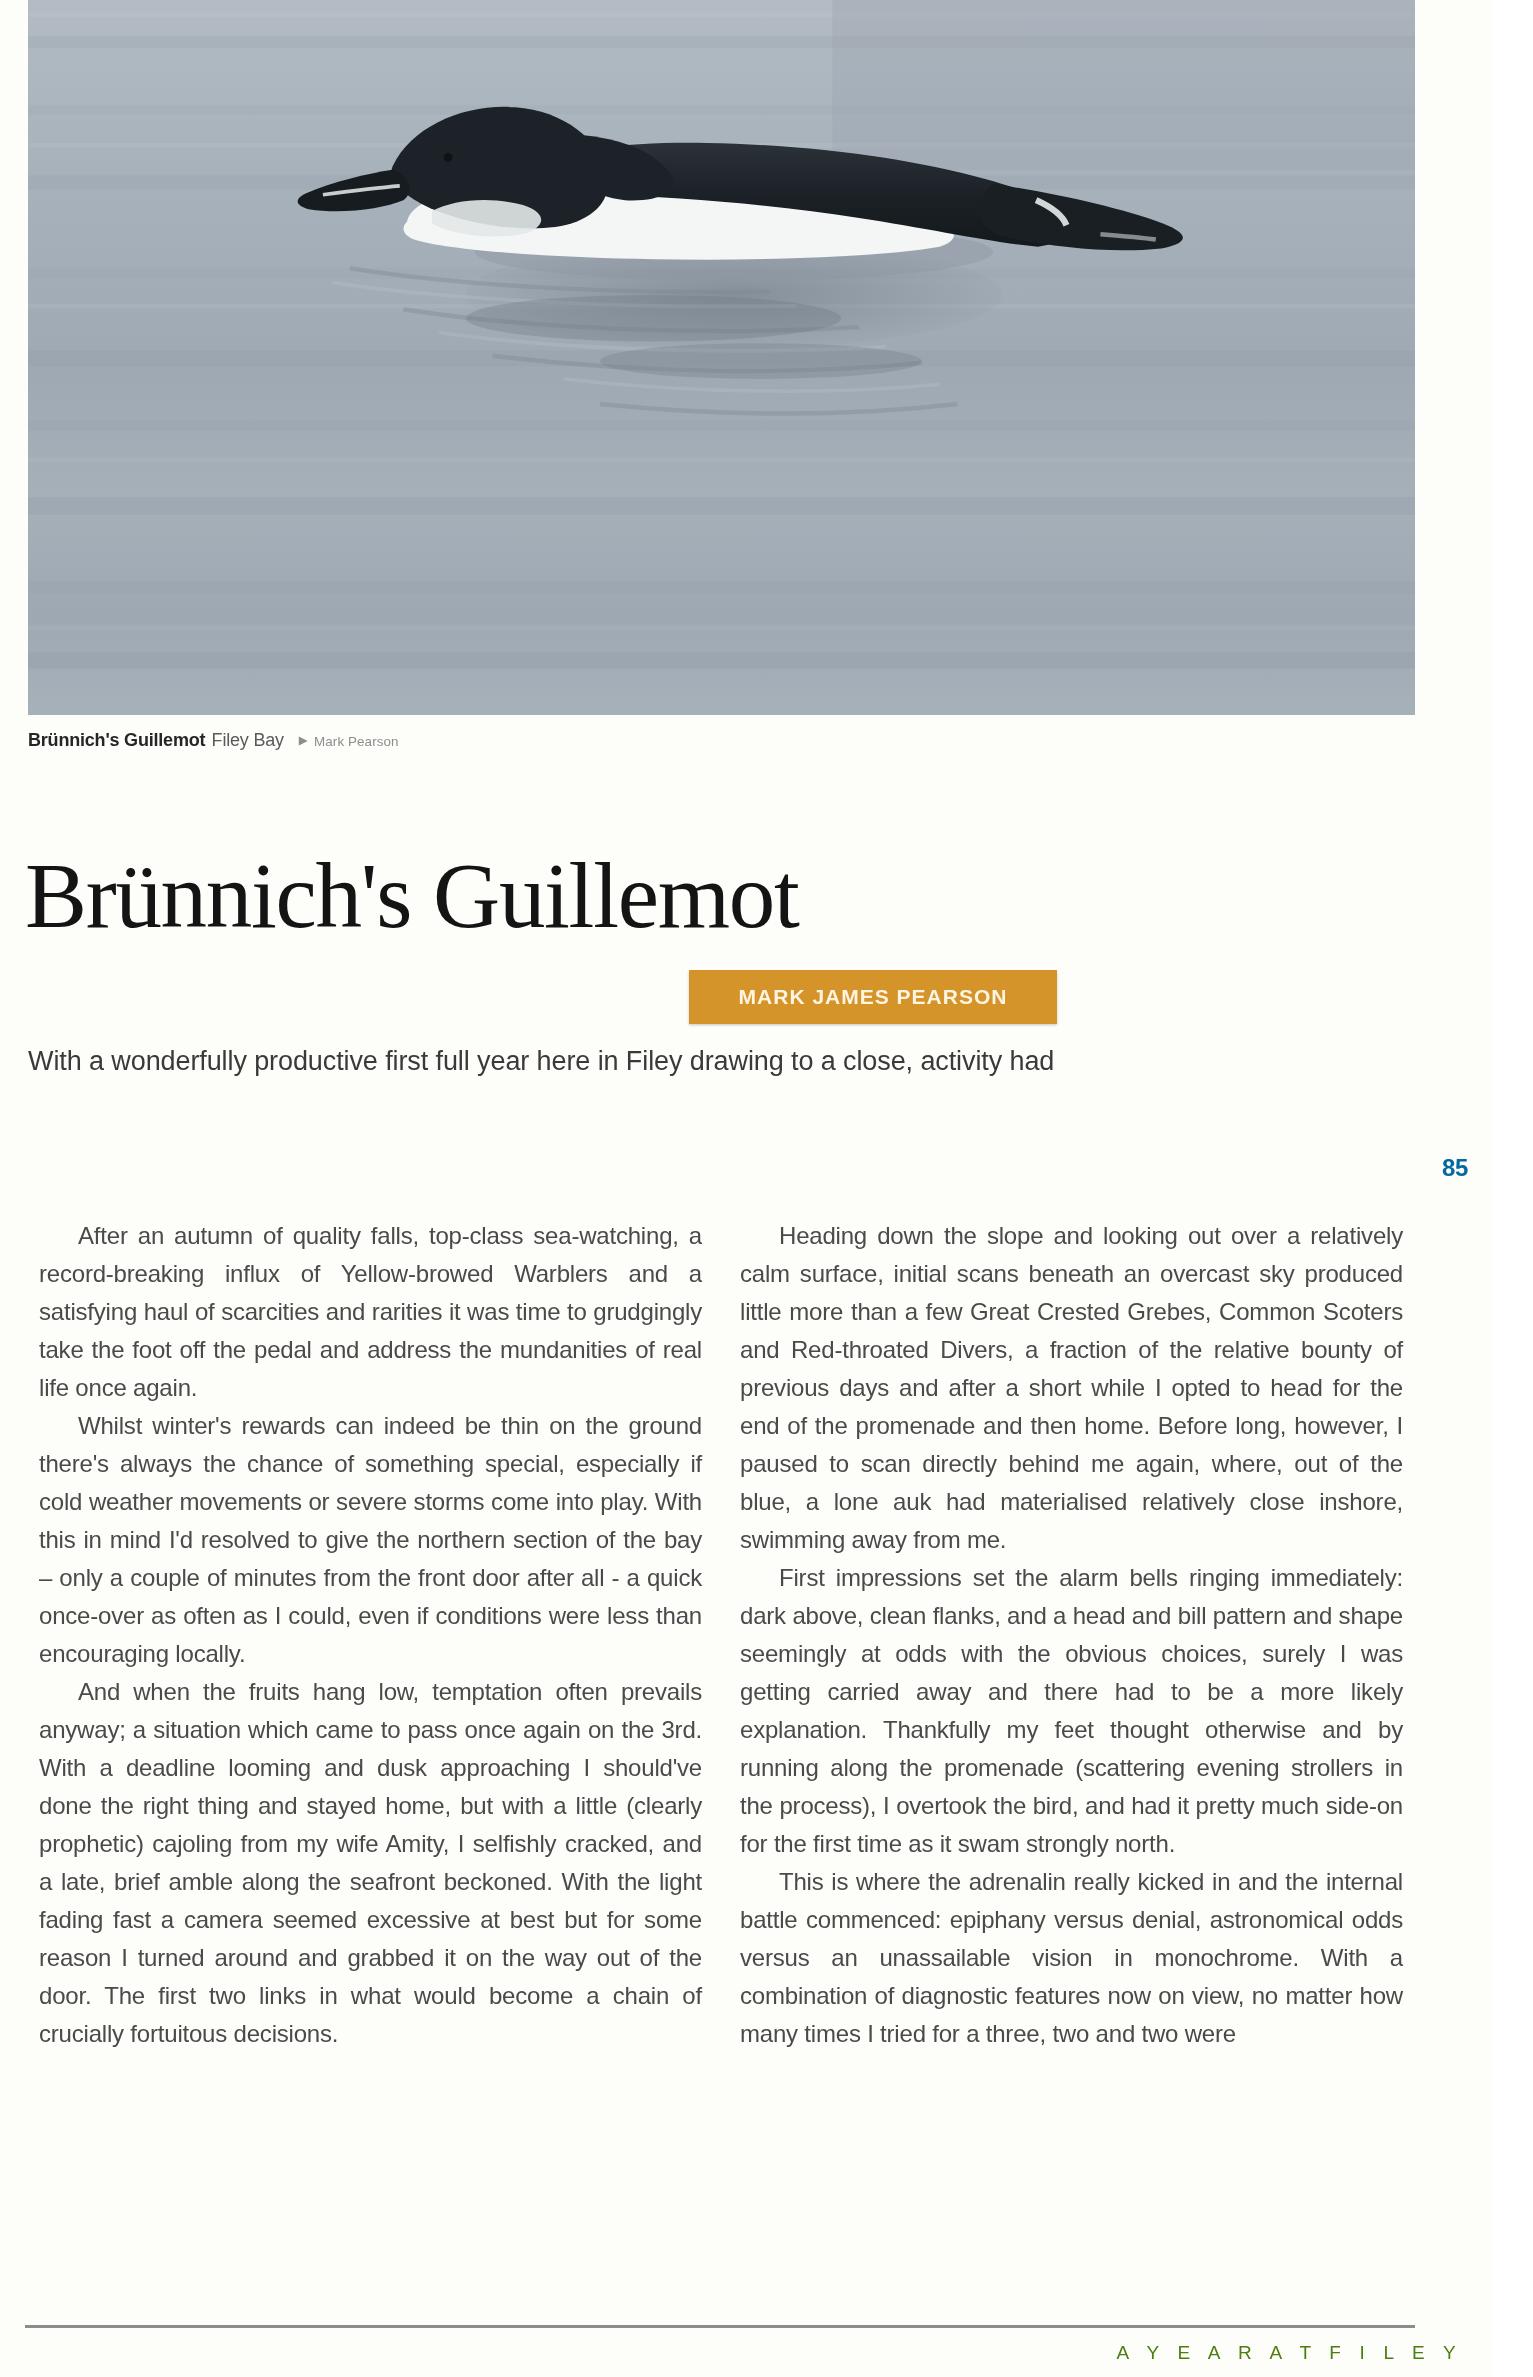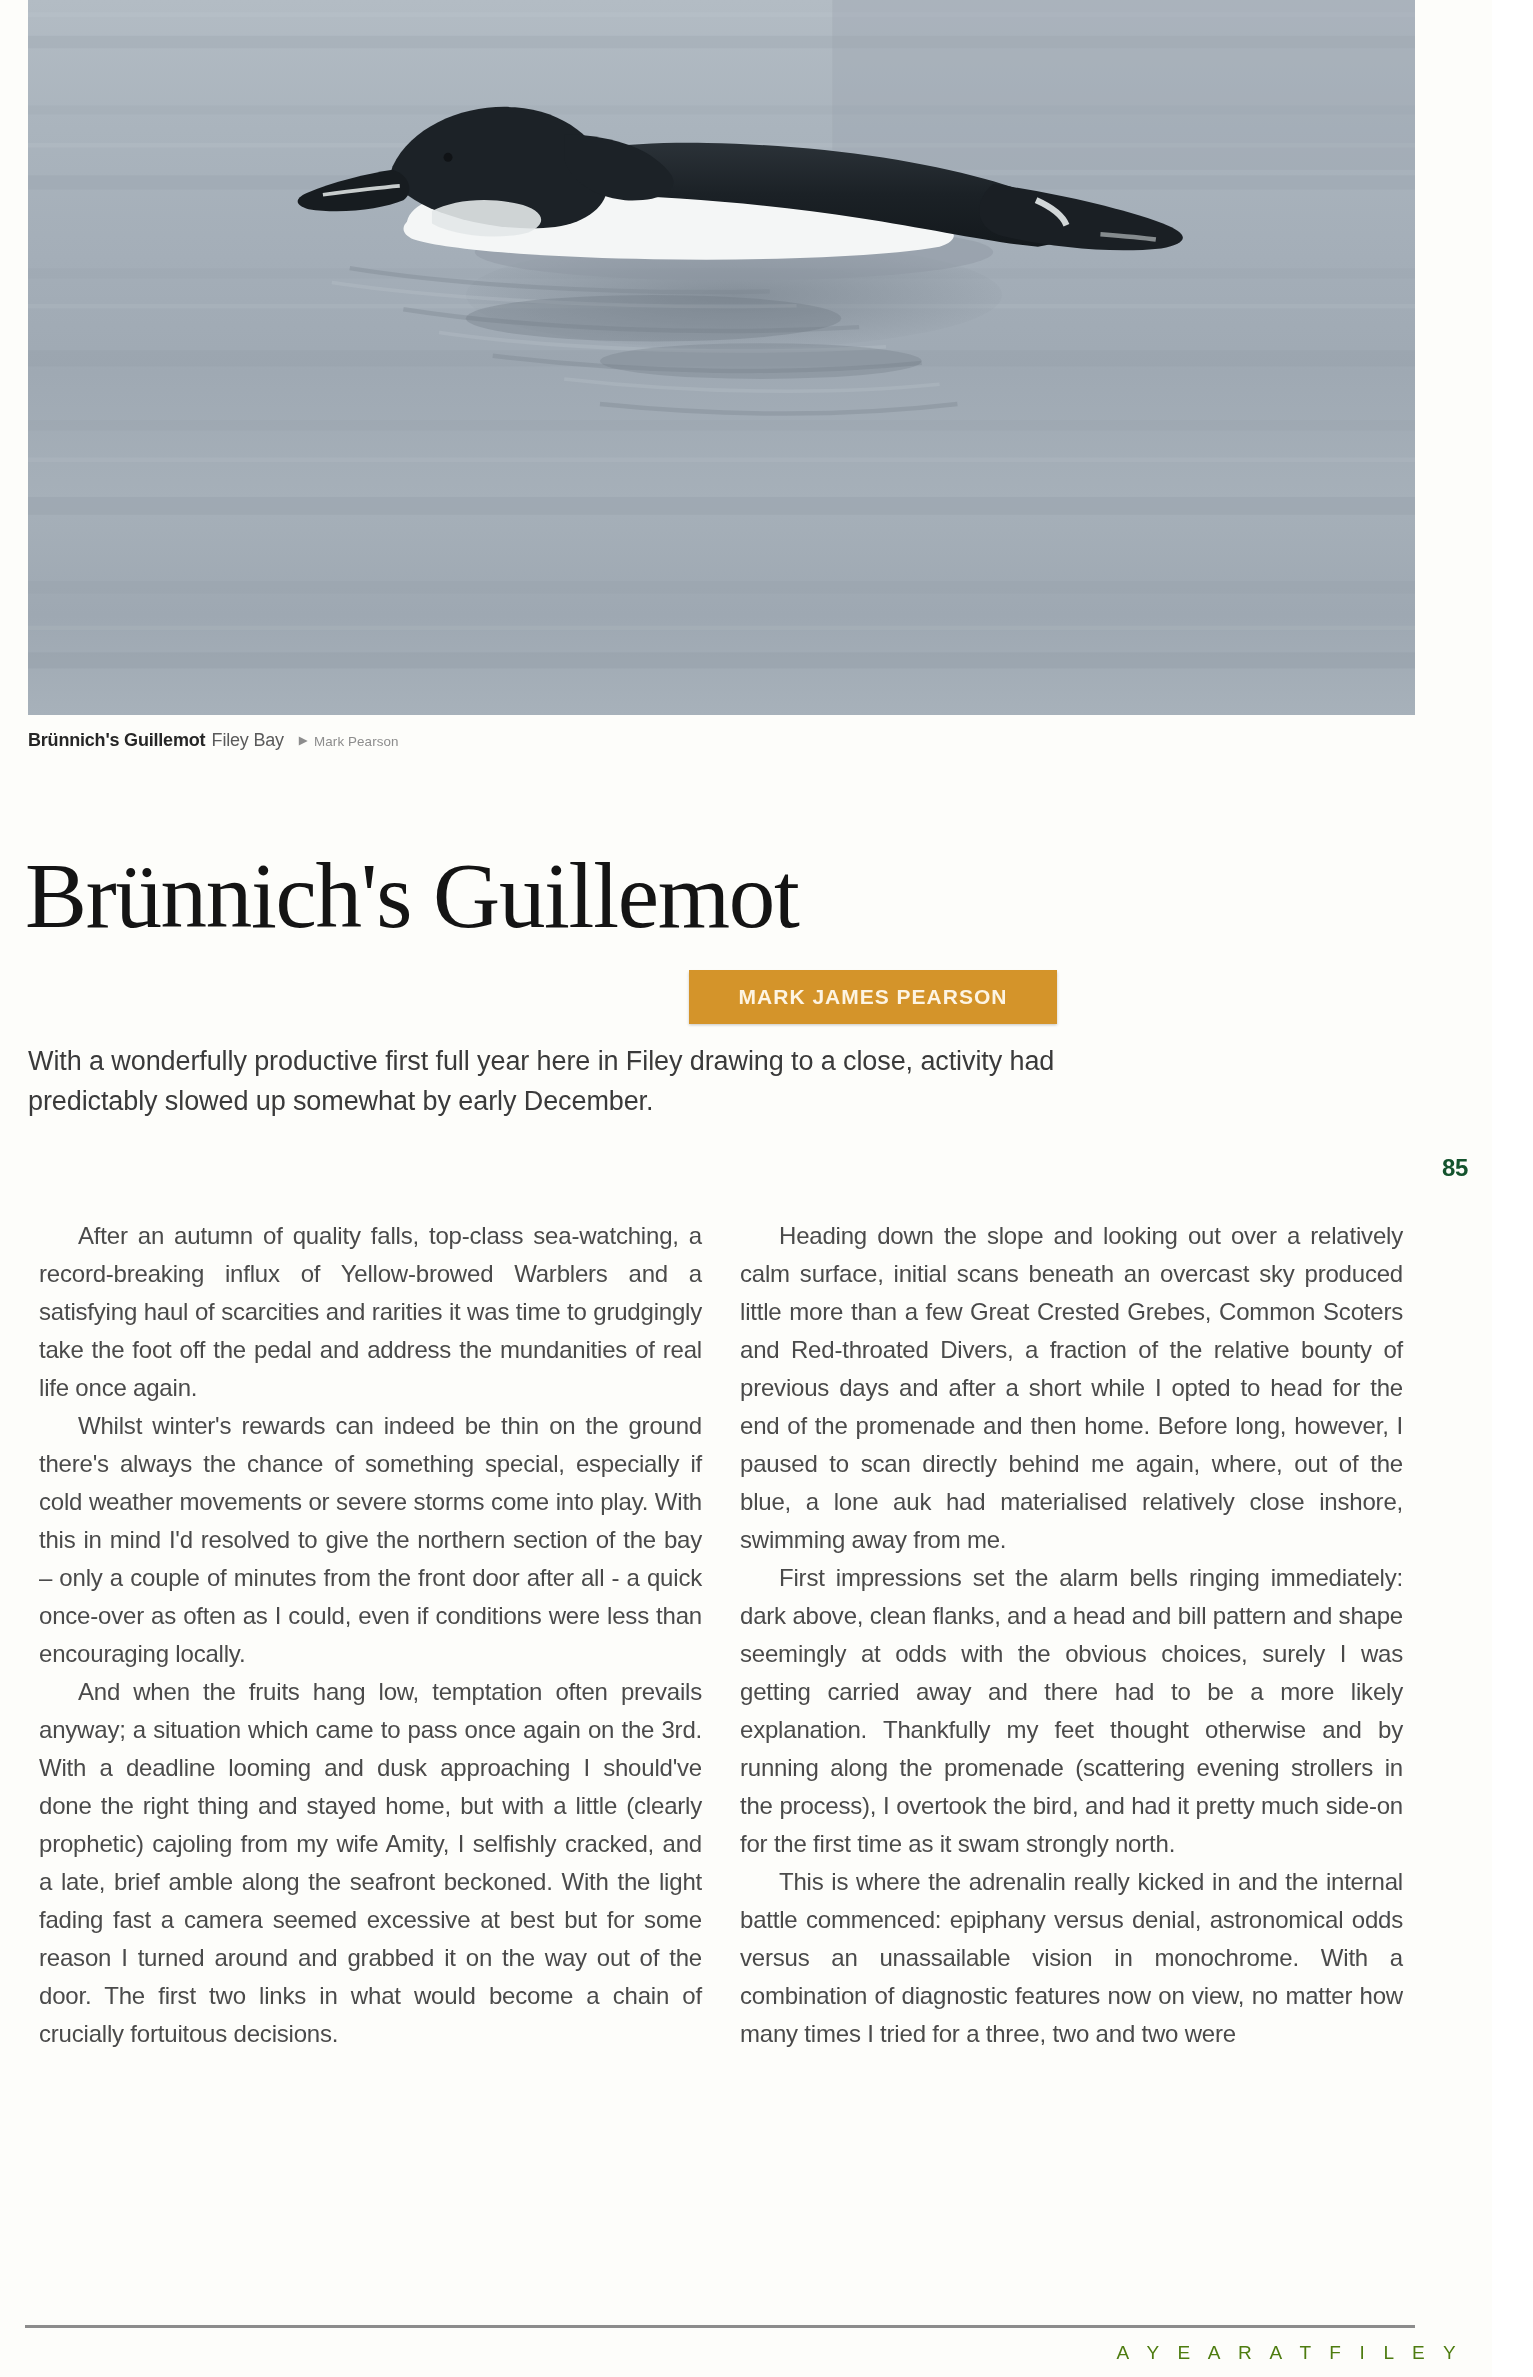--- a/index.html
+++ b/index.html
@@ -130,21 +130,21 @@
   }
   .intro > span { display: block; }
 
   
   .page-number {
     position: absolute;
     left: 1442px;
     top: 1154px;
     font-size: 24px;
     font-weight: bold;
-    color: #14532d;
+    color: #0369a1;
     letter-spacing: -0.4px;
   }
 
   
   .col {
     position: absolute;
     top: 1217px;
     width: 663px;
     font-size: 24px;
     line-height: 38px;
@@ -313,21 +313,20 @@
   </div>
 
   <h1 class="headline">Brünnich's Guillemot</h1>
 
   <div class="byline-badge">
     <span class="byline-text">MARK JAMES PEARSON</span>
   </div>
 
   <div class="intro">
     <span>With a wonderfully productive first full year here in Filey drawing to a close, activity had</span>
-    <span>predictably slowed up somewhat by early December.</span>
   </div>
 
   <div class="page-number">85</div>
 
   <div class="col col-left">
     <p>After an autumn of quality falls, top-class sea-watching, a record-breaking influx of Yellow-browed Warblers and a satisfying haul of scarcities and rarities it was time to grudgingly take the foot off the pedal and address the mundanities of real life once again.</p>
     <p>Whilst winter's rewards can indeed be thin on the ground there's always the chance of something special, especially if cold weather movements or severe storms come into play. With this in mind I'd resolved to give the northern section of the bay – only a couple of minutes from the front door after all - a quick once-over as often as I could, even if conditions were less than encouraging locally.</p>
     <p>And when the fruits hang low, temptation often prevails anyway; a situation which came to pass once again on the 3rd. With a deadline looming and dusk approaching I should've done the right thing and stayed home, but with a little (clearly prophetic) cajoling from my wife Amity, I selfishly cracked, and a late, brief amble along the seafront beckoned. With the light fading fast a camera seemed excessive at best but for some reason I turned around and grabbed it on the way out of the door. The first two links in what would become a chain of crucially fortuitous decisions.</p>
   </div>
 

